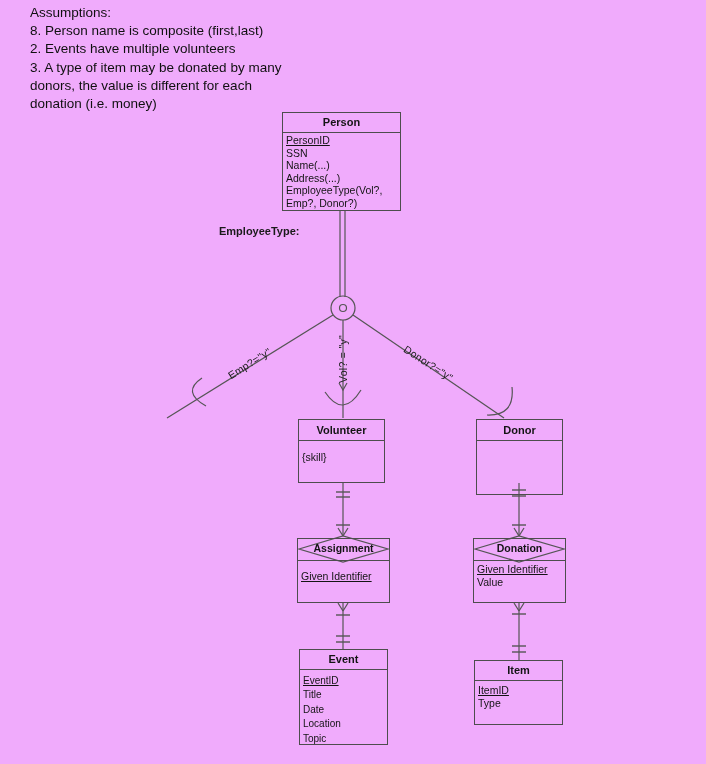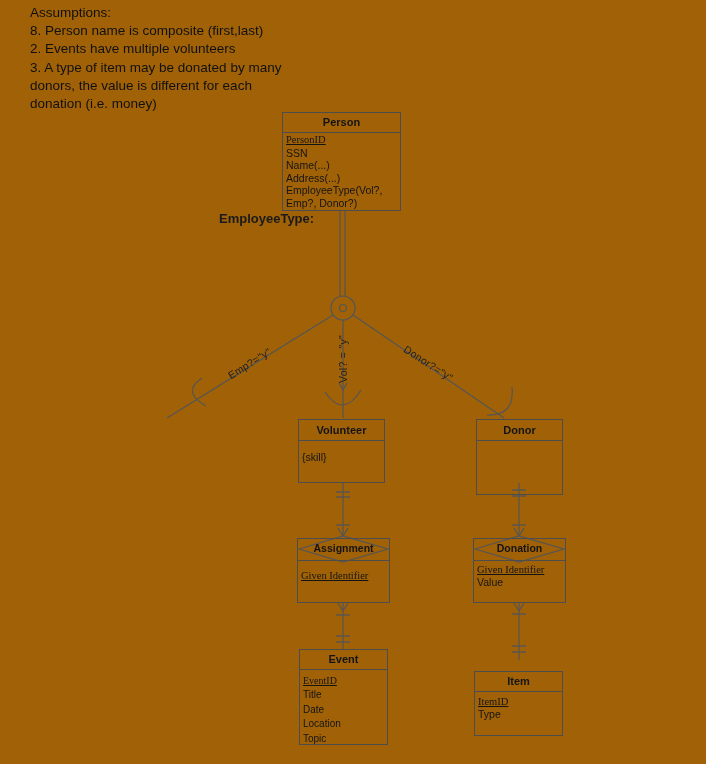--- a/index.html
+++ b/index.html
@@ -1,29 +1,29 @@
 <!DOCTYPE html>
 <html><head>
 <meta charset="utf-8">
 <style>
   html,body{margin:0;padding:0;background:#ffffff;}
   #canvas{
-    position:relative;width:706px;height:764px;background:#a16207;
+    position:relative;width:706px;height:764px;background:#f0abfc;
     font-family:"Liberation Sans","DejaVu Sans",sans-serif;color:#161616;
     overflow:hidden;
   }
   #wires{position:absolute;left:0;top:0;width:706px;height:764px;}
   .abs{position:absolute;}
   .assumptions{left:30px;top:4px;width:290px;font-size:13.5px;line-height:18.2px;color:#101010;}
-  .emp-type-label{left:219px;top:211px;font-size:13px;font-weight:bold;color:#1a1a1a;}
+  .emp-type-label{left:219px;top:225px;font-size:11px;font-weight:bold;color:#1a1a1a;}
   .entity{position:absolute;border:1.4px solid #4d4d4d;background:transparent;box-sizing:border-box;}
   .entity .title{font-size:11px;font-weight:bold;text-align:center;border-bottom:1.4px solid #4d4d4d;color:#141414;}
   .entity .attrs{padding:1px 3px;font-size:10.5px;color:#141414;}
   .attr-line{white-space:nowrap;}
-  .u{text-decoration:underline;font-family:Liberation Serif, serif;}
+  .u{text-decoration:underline;}
   .open-right{border-right:none;}
   
   .assoc{position:absolute;border:1.4px solid #4d4d4d;box-sizing:border-box;}
   .assoc .head{height:21px;}
   .assoc .body{border-top:1.4px solid #4d4d4d;padding:2px 3px;font-size:10.5px;color:#141414;}
   .diamond-label{position:absolute;font-size:10.5px;font-weight:bold;text-align:center;color:#141414;}
   .edge-label{position:absolute;font-size:10.5px;color:#202020;text-align:center;height:14px;letter-spacing:.3px;white-space:nowrap;}
   .rot-emp{transform:rotate(-32deg);}
   .rot-vol{transform:rotate(-90deg);}
   .rot-donor{transform:rotate(33deg);}
@@ -144,21 +144,21 @@
     <div class="title" style="height:19px;line-height:19px;">Event</div>
     <div class="attrs" style="padding:4px 3px;line-height:14.4px;font-size:10px;">
       <div class="attr-line u">EventID</div>
       <div class="attr-line">Title</div>
       <div class="attr-line">Date</div>
       <div class="attr-line">Location</div>
       <div class="attr-line">Topic</div>
     </div>
   </div>
 
-  <div class="entity" style="left:474px;top:660px;width:89px;height:65px;margin-top:11px;">
+  <div class="entity" style="left:474px;top:660px;width:89px;height:65px;">
     <div class="title" style="height:19px;line-height:19px;">Item</div>
     <div class="attrs" style="padding:3px 3px;line-height:13px;">
       <div class="attr-line u">ItemID</div>
       <div class="attr-line">Type</div>
     </div>
   </div>
 
 </div>
 
 </body></html>

